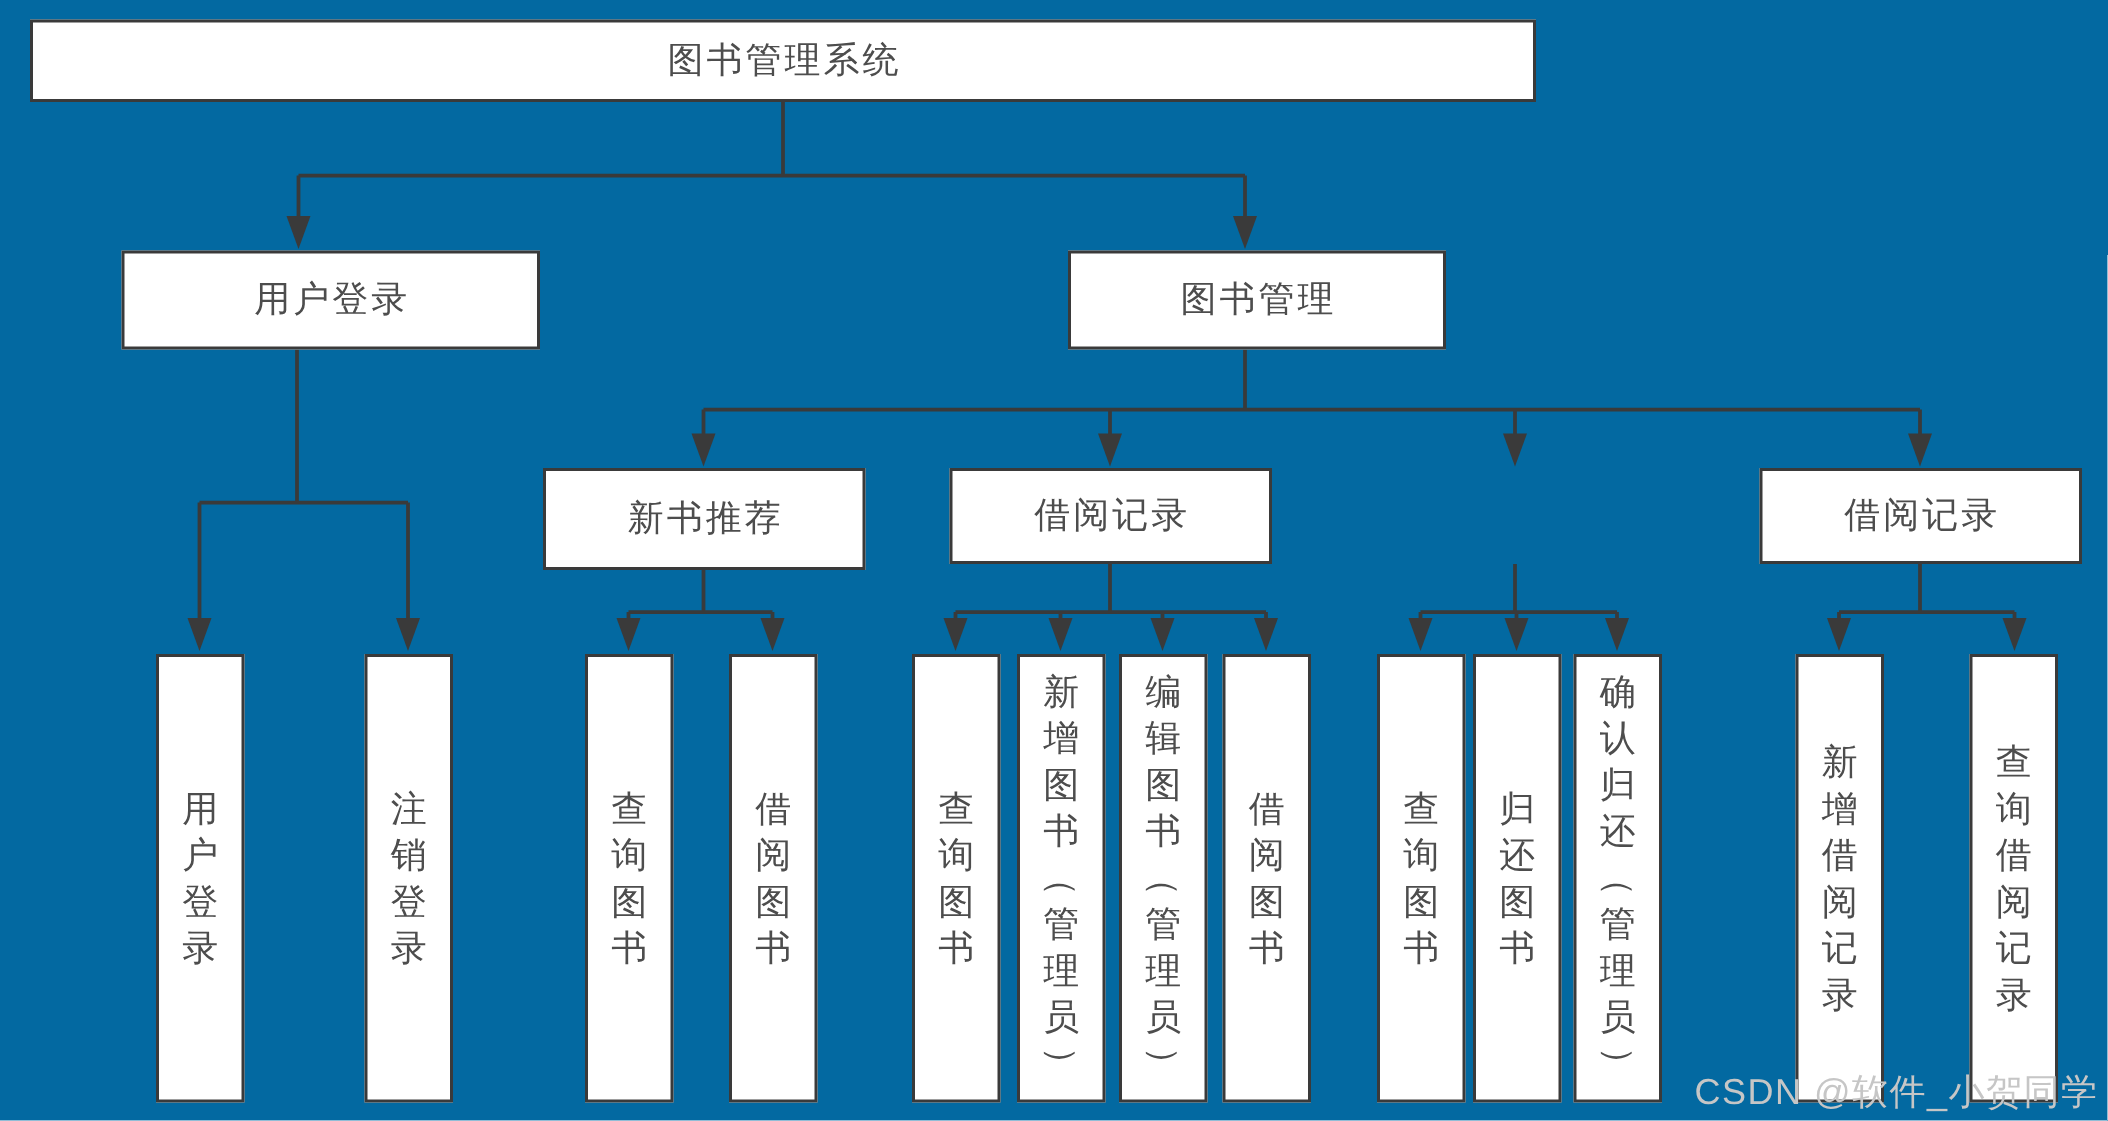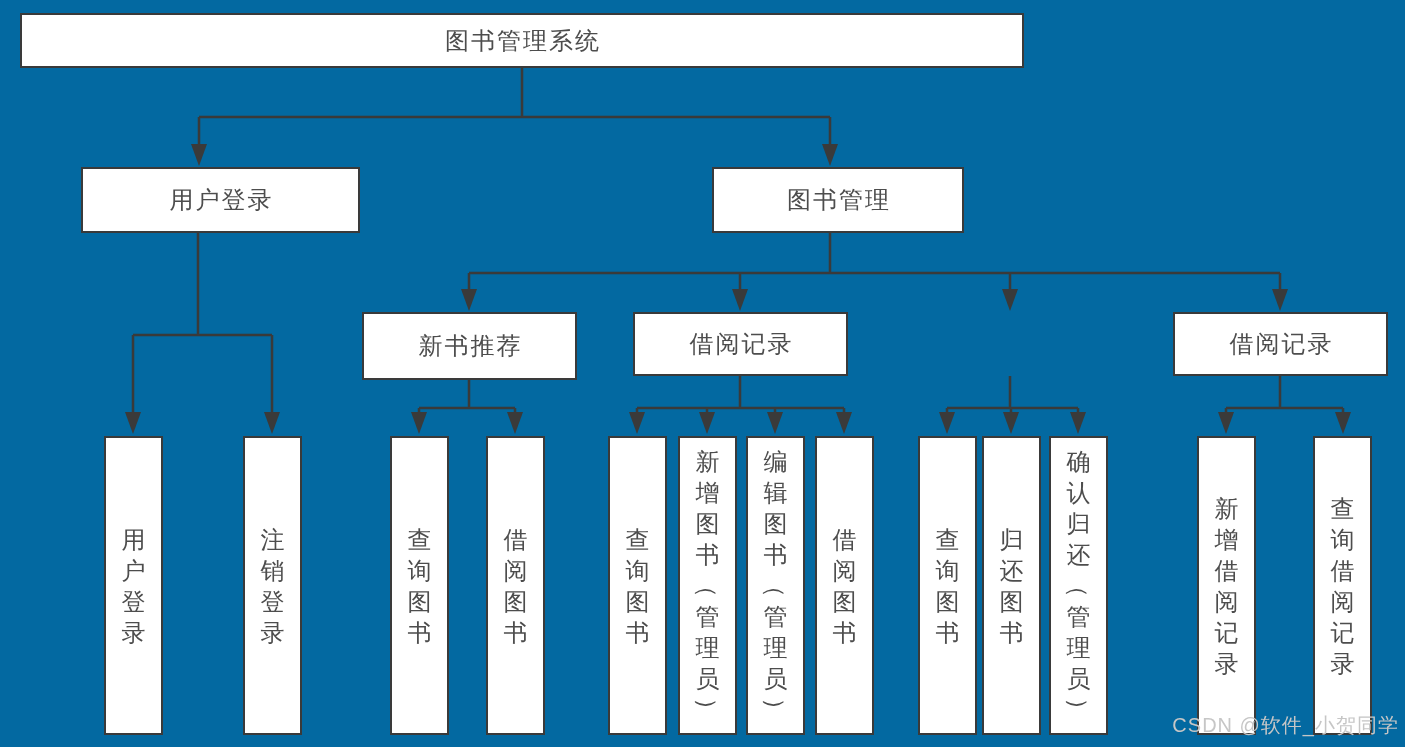--- a/index.html
+++ b/index.html
@@ -56,21 +56,21 @@
     width: 31px;
     text-align: center;
   }
   .vpunct {
     transform: rotate(90deg);
   }
   .watermark {
     position: absolute;
     right: 6px;
     top: 712px;
-    font-size: 20px;
+    font-size: 24px;
     color: #c6c6c6;
     white-space: nowrap;
     letter-spacing: 1px;
   }
 </style>
 </head>
 <body>
 
 <div class="canvas">
 

